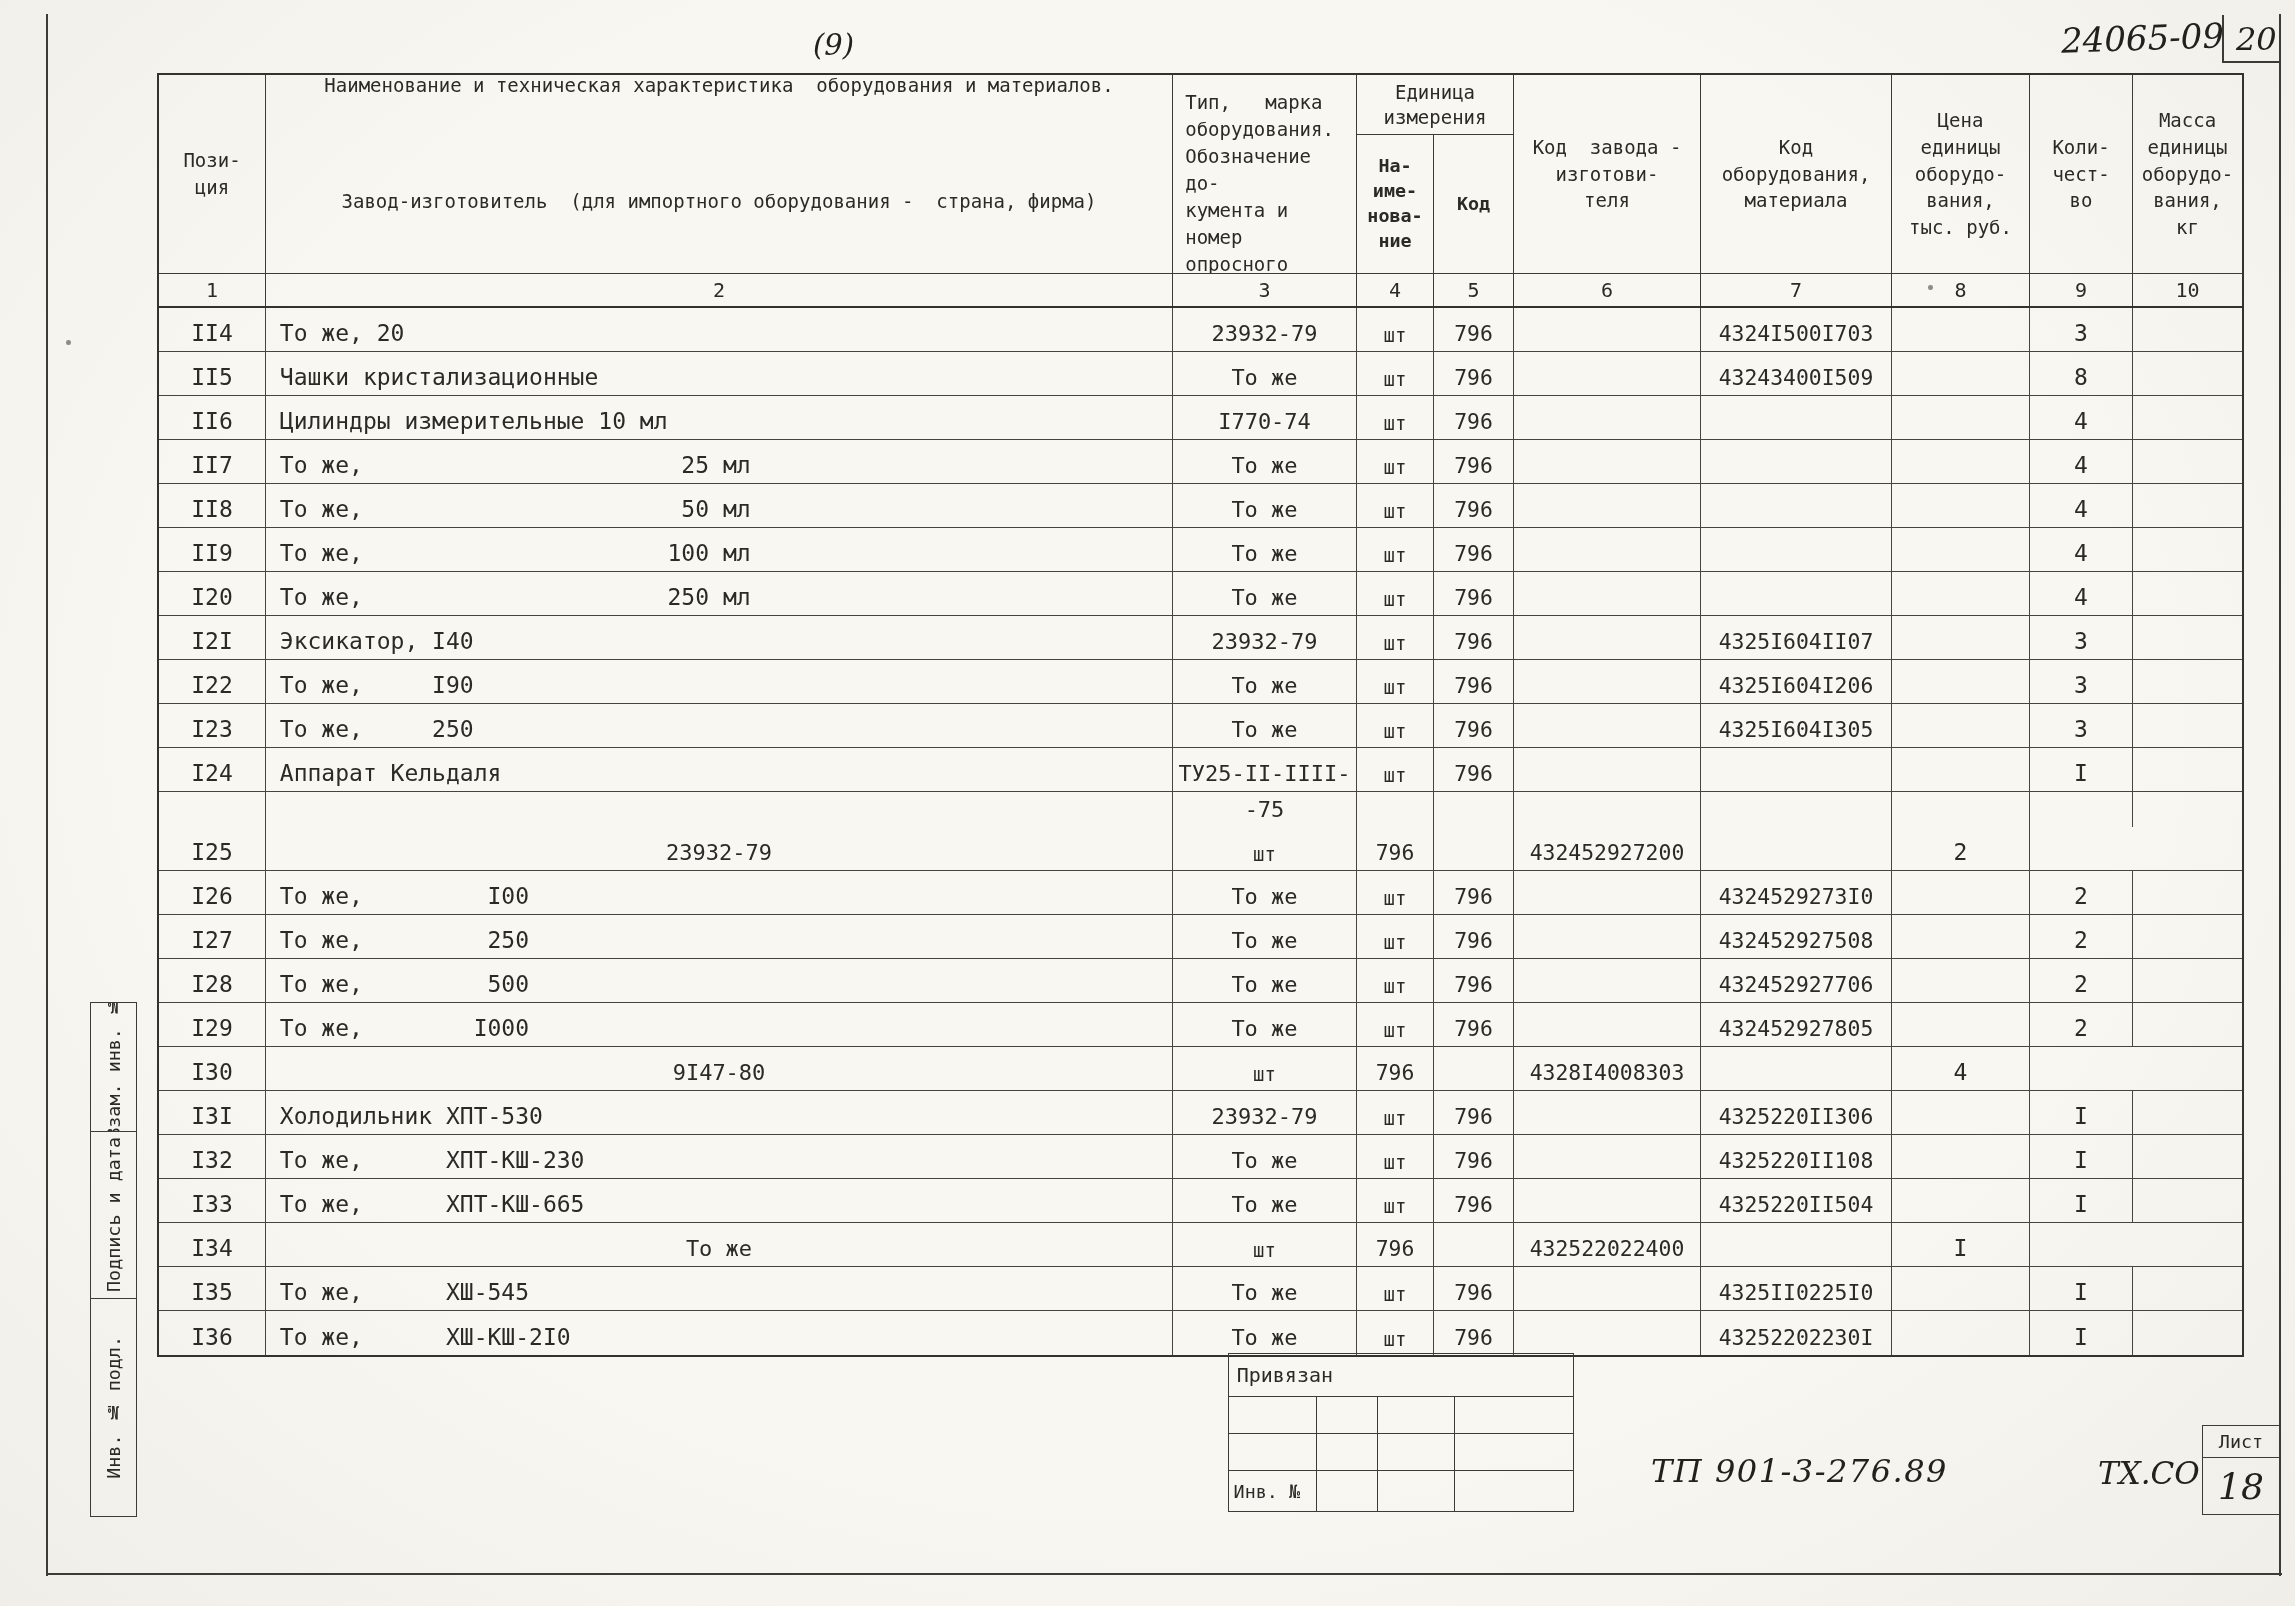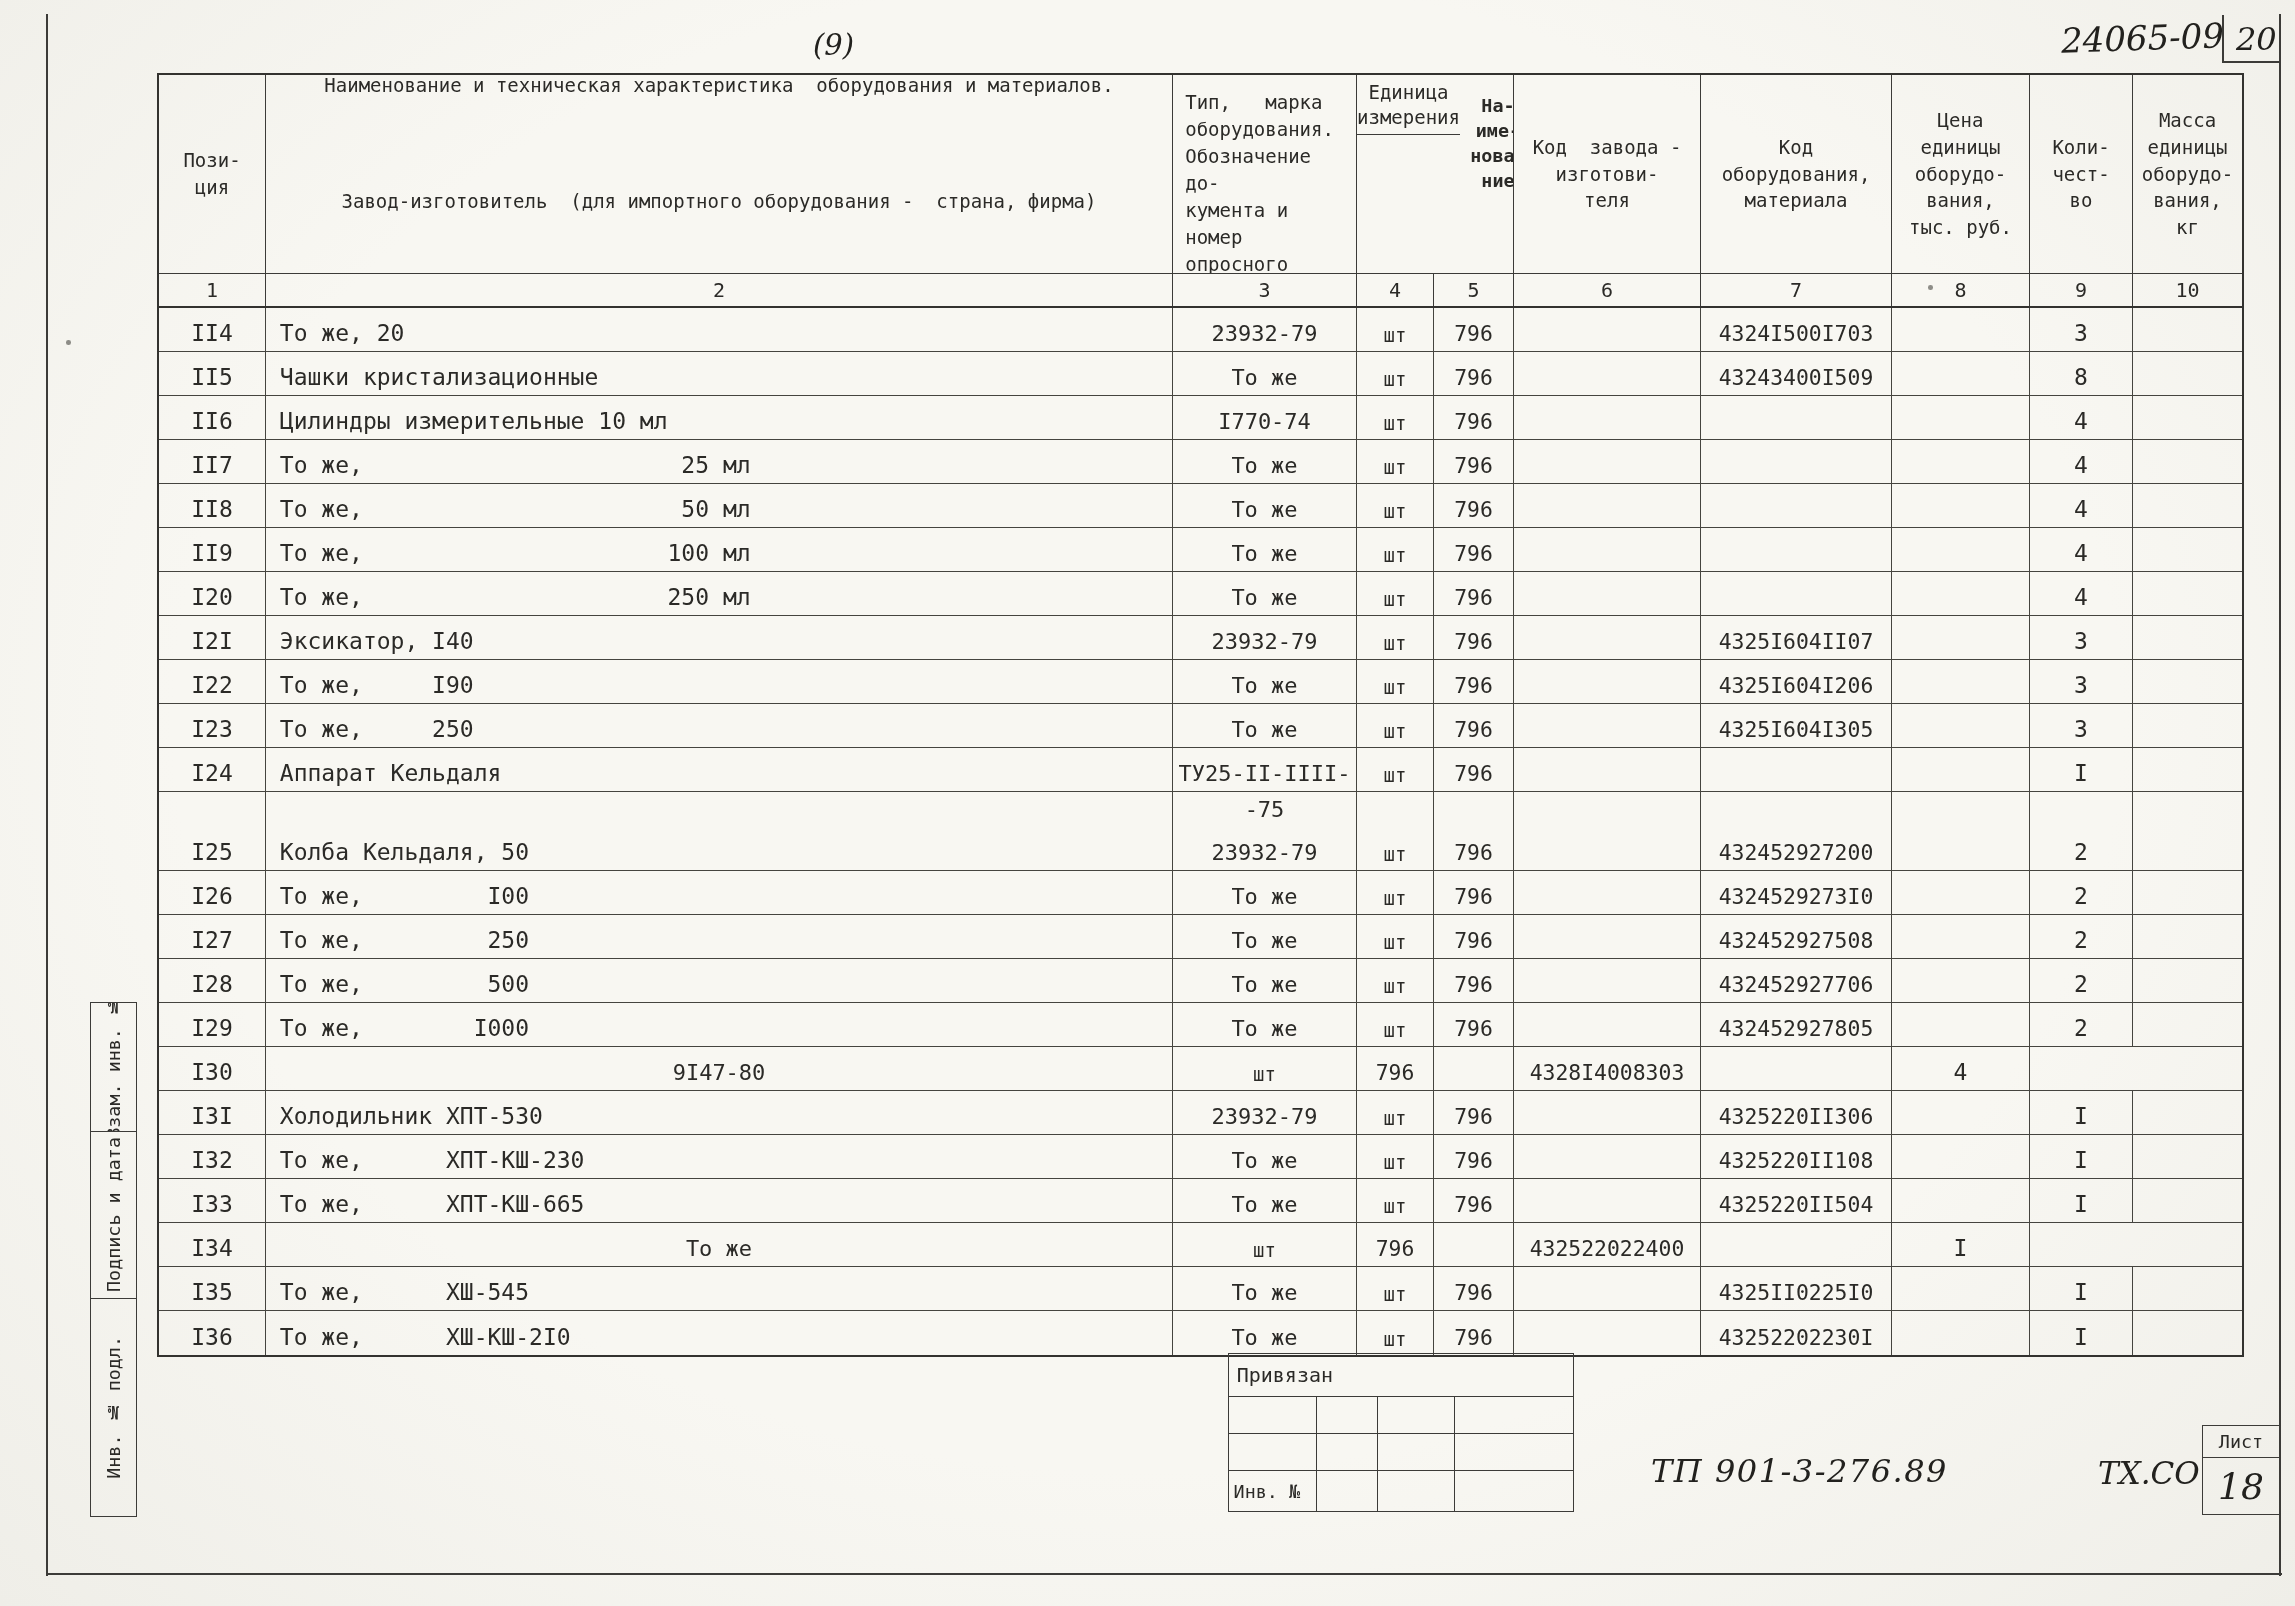--- a/index.html
+++ b/index.html
@@ -27,21 +27,21 @@
   .hc {
     border-right:1.5px solid #3c3b38;
     display:flex; align-items:center; justify-content:center;
     text-align:center; font-size:19px; line-height:1.42;
     white-space:pre-wrap; padding:4.6px; overflow:hidden;
   }
   .thead > .hc:last-child { border-right:none; }
   .hc.h2 { align-items:flex-end; padding-top:31px; }
   .h2 .gap-top { margin-top:35px; }
   .hc.h3 { align-items:flex-start; justify-content:flex-start; text-align:left; padding:13.8px 0 0 12.2px; }
-  .hc.hunit { flex-direction:row; align-items:stretch; justify-content:flex-start; padding:0; }
+  .hc.hunit { flex-direction:column; align-items:stretch; justify-content:flex-start; padding:0; }
   .unit-top { height:60px; border-bottom:1.5px solid #3c3b38; display:flex; align-items:center; justify-content:center; white-space:pre-wrap; line-height:1.3; }
   .unit-bottom { display:grid; grid-template-columns:77px 79px; height:138px; }
   .unit-bottom > div { display:flex; align-items:center; justify-content:center; white-space:pre-wrap; line-height:1.35; font-size:18.4px;font-weight:bold; }
   .unit-bottom > div:first-child { border-right:1.5px solid #3c3b38; }
 
   .tnums {
     display:grid;
     grid-template-columns:107px 907px 184px 77px 80px 187px 191px 138px 103px 109px;
     height:34px; border-bottom:2.3px solid #33322f;
   }
@@ -316,21 +316,20 @@
       <div class="c c4"></div>
       <div class="c c5"></div>
       <div class="c c6"></div>
       <div class="c c7"></div>
       <div class="c c8"></div>
       <div class="c c9"></div>
       <div class="c c10"></div>
     </div>
         <div class="trow">
       <div class="c c1">I25</div>
-      <div class="c c2">Колба Кельдаля, 50</div>
       <div class="c c3">23932-79</div>
       <div class="c c4">шт</div>
       <div class="c c5">796</div>
       <div class="c c6"></div>
       <div class="c c7">432452927200</div>
       <div class="c c8"></div>
       <div class="c c9">2</div>
       <div class="c c10"></div>
     </div>
         <div class="trow">

